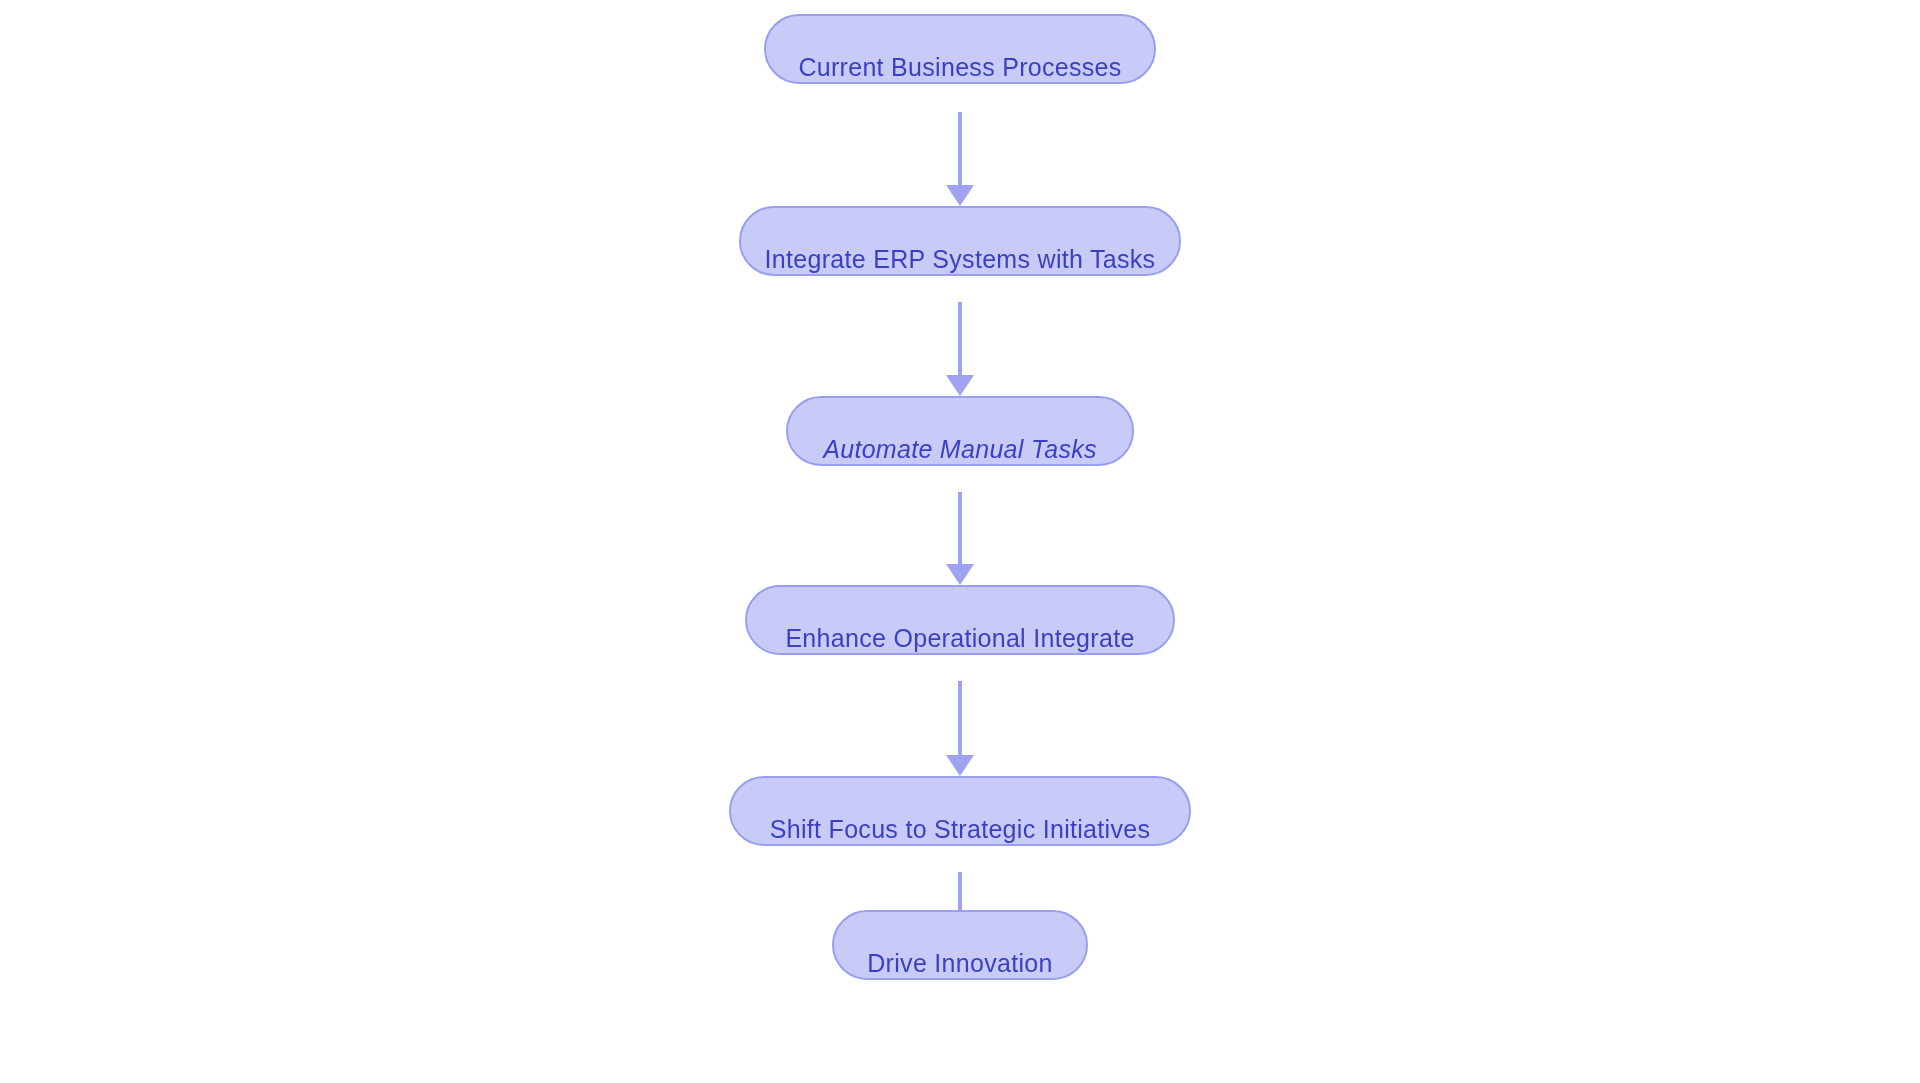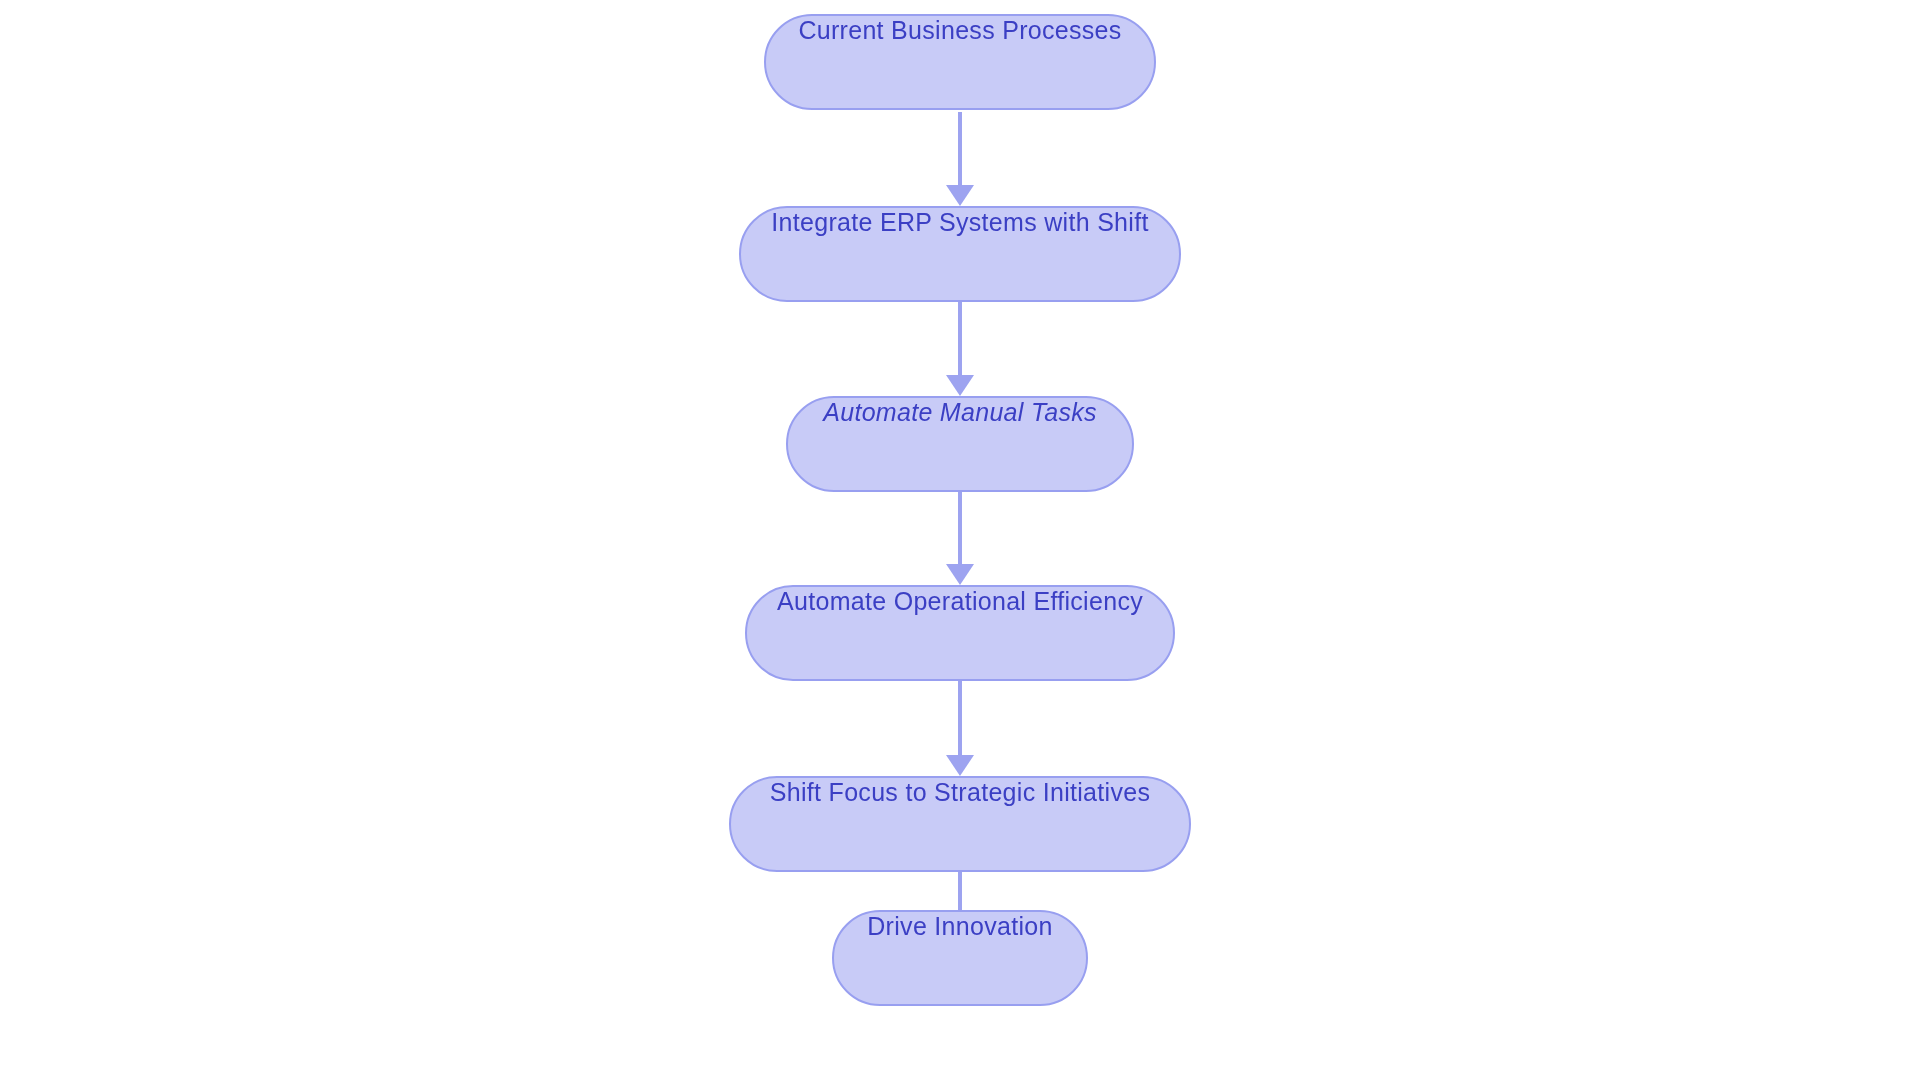--- a/index.html
+++ b/index.html
@@ -12,26 +12,26 @@
     position: relative;
     width: 1920px;
     height: 1083px;
     background: var(--background, #ffffff);
     overflow: hidden;
   }
   .node {
     position: absolute;
     left: 50%;
     transform: translateX(-50%);
-    height: 96px;
+    height: 70px;
     border-radius: 48px;
     background: var(--node-fill, #c8cbf7);
     border: 2px solid var(--node-border, #989ff0);
     display: flex;
-    align-items: flex-start;
+    align-items: flex-end;
     justify-content: center;
     box-sizing: border-box;
   }
   .node span {
     color: var(--node-text, #3b3fc4);
     font-size: 25px;
     letter-spacing: 0.3px;
     white-space: nowrap;
   }
   .n1 { top: 14px;  width: 392px; }
@@ -71,33 +71,33 @@
 
 <div class="canvas">
 
   <div class="node n1">
     <span>Current Business Processes</span>
   </div>
 
   <div class="arrow a1"></div>
 
   <div class="node n2">
-    <span>Integrate ERP Systems with Shift</span>
+    <span>Integrate ERP Systems with Tasks</span>
   </div>
 
   <div class="arrow a2"></div>
 
   <div class="node n3">
     <span>Automate Manual Tasks</span>
   </div>
 
   <div class="arrow a3"></div>
 
   <div class="node n4">
-    <span>Automate Operational Efficiency</span>
+    <span>Enhance Operational Integrate</span>
   </div>
 
   <div class="arrow a4"></div>
 
   <div class="node n5">
     <span>Shift Focus to Strategic Initiatives</span>
   </div>
 
   <div class="arrow a5"></div>
 

